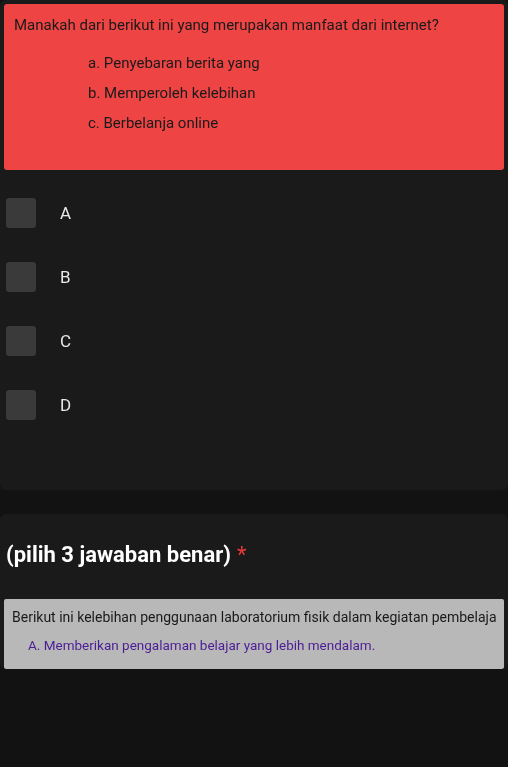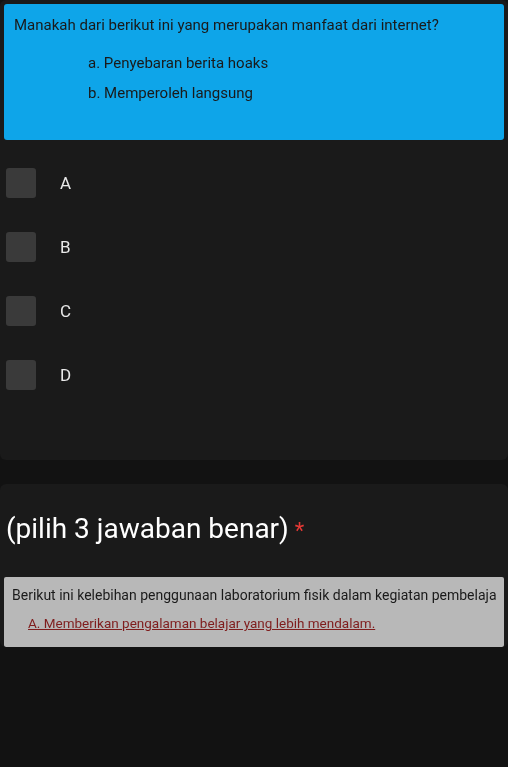--- a/index.html
+++ b/index.html
@@ -12,21 +12,21 @@
       background: #121212;
       color: #e0e0e0;
       width: 508px;
     }
     .question-card {
       background: #1a1a1a;
       border-radius: 6px;
       overflow: hidden;
     }
     .question-image {
-      background: #0ea5e9;
+      background: #ef4444;
       color: #1a1a1a;
       padding: 12px 10px 32px 10px;
       margin: 4px;
       border-radius: 3px;
     }
     .question-text {
       font-size: 15px;
       color: #1a1a1a;
       margin-bottom: 14px;
     }
@@ -57,22 +57,22 @@
       margin-left: 24px;
     }
     .spacer {
       height: 24px;
       background: #121212;
     }
     .heading-block {
       padding: 28px 6px 28px 6px;
     }
     .heading-text {
-      font-size: 28px;
-      font-weight: 400;
+      font-size: 22px;
+      font-weight: 700;
       color: #ffffff;
     }
     .required-star {
       color: #e53935;
       font-size: 22px;
       font-weight: 400;
       margin-left: 2px;
     }
     .question2-image {
       background: #b8b8b8;
@@ -83,33 +83,33 @@
     }
     .q2-text {
       font-size: 14px;
       color: #1a1a1a;
       margin-bottom: 10px;
       white-space: nowrap;
       overflow: hidden;
     }
     .q2-option {
       font-size: 13.5px;
-      color: #7f1d1d;
+      color: #4c1d95;
       padding: 2px 0 2px 16px;
-      text-decoration: underline;
     }
   </style>
 </head>
 <body>
 
 <div class="question-card">
   <div class="question-image">
     <div class="question-text">Manakah dari berikut ini yang merupakan manfaat dari internet?</div>
-    <div class="option-line">a. Penyebaran berita hoaks</div>
-    <div class="option-line">b. Memperoleh langsung</div>
+    <div class="option-line">a. Penyebaran berita yang</div>
+    <div class="option-line">b. Memperoleh kelebihan</div>
+    <div class="option-line">c. Berbelanja online</div>
   </div>
 
   <div class="checkbox-list">
     <div class="checkbox-item">
       <div class="checkbox-box"></div>
       <span class="checkbox-label">A</span>
     </div>
     <div class="checkbox-item">
       <div class="checkbox-box"></div>
       <span class="checkbox-label">B</span>

